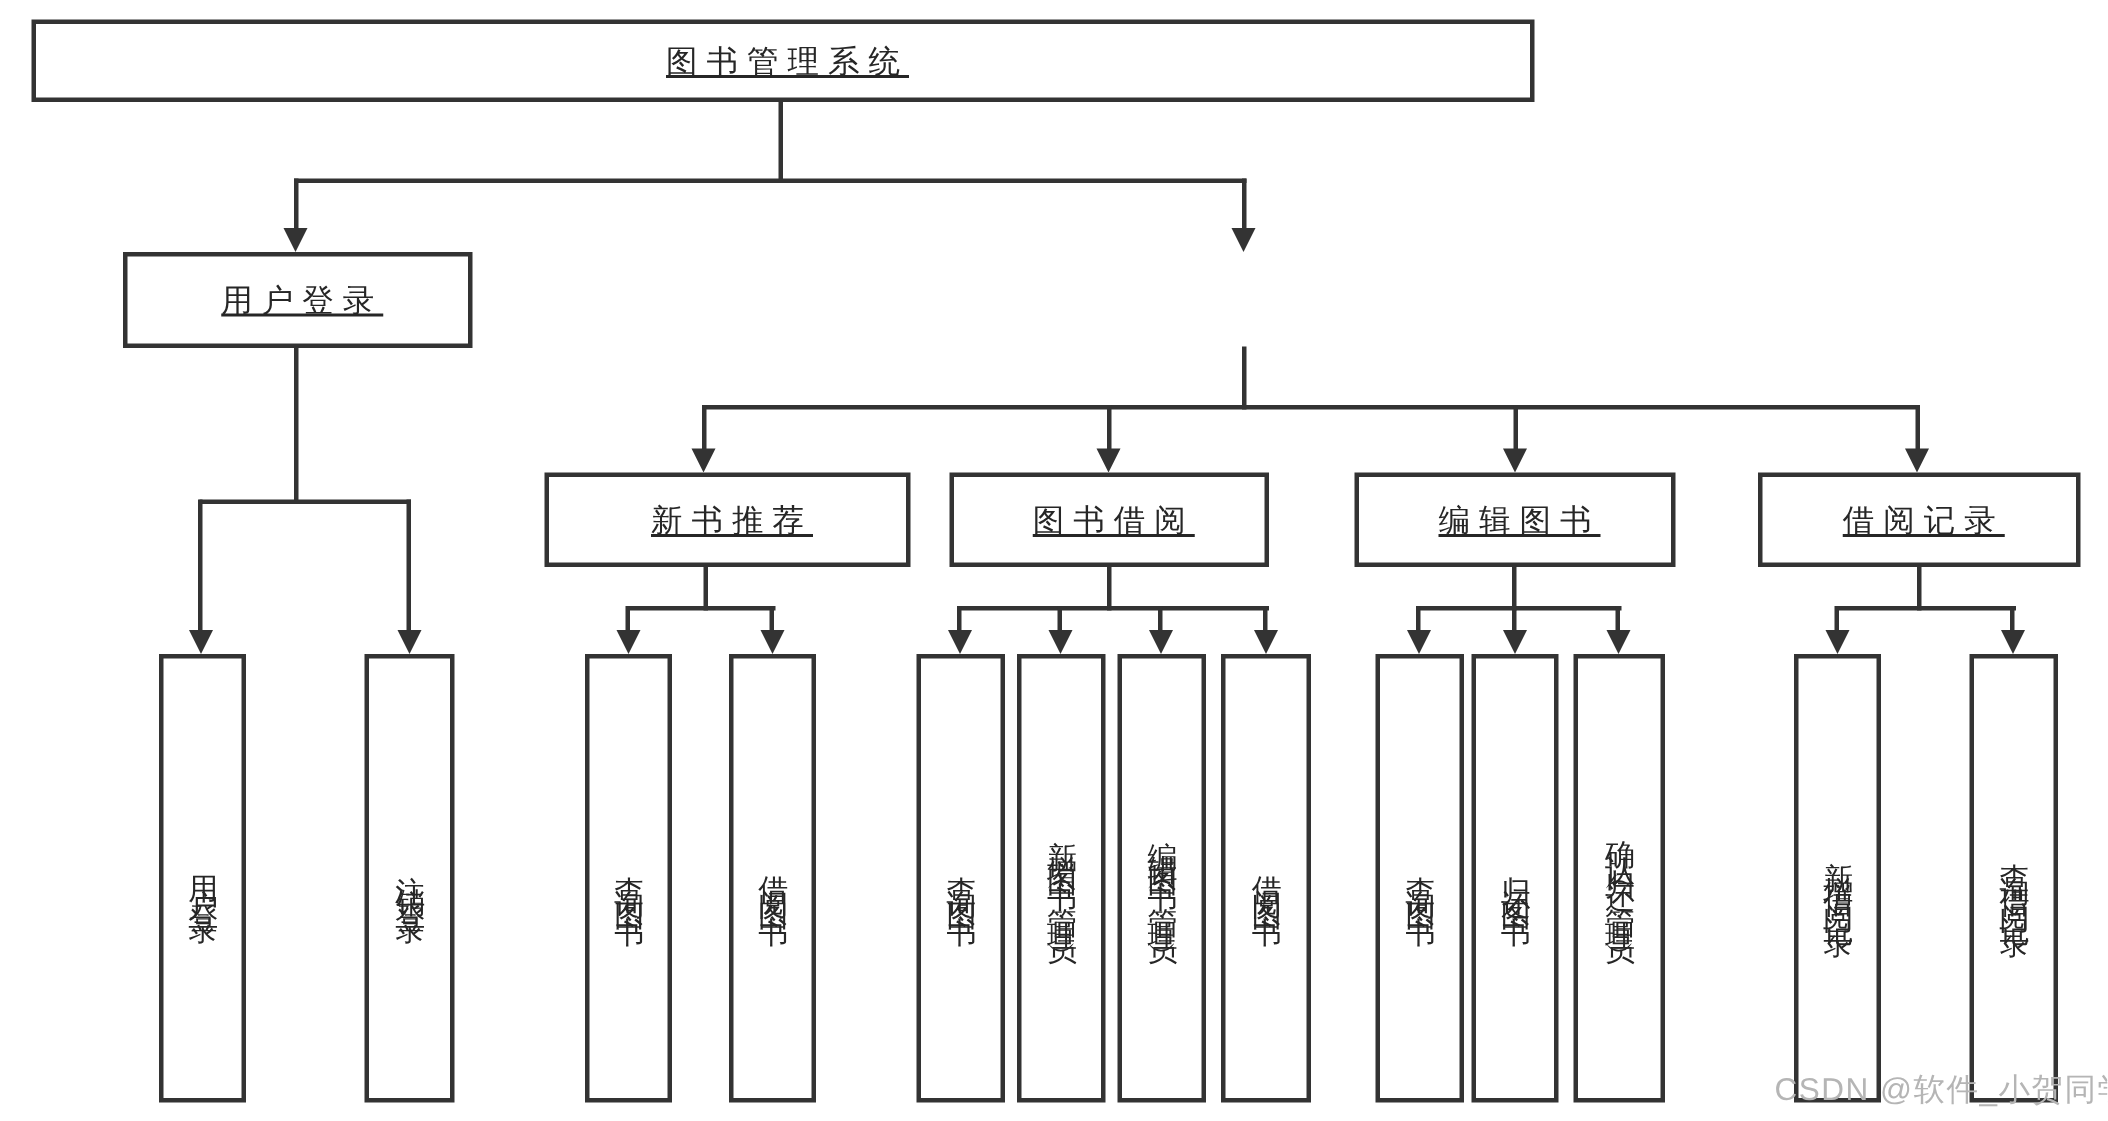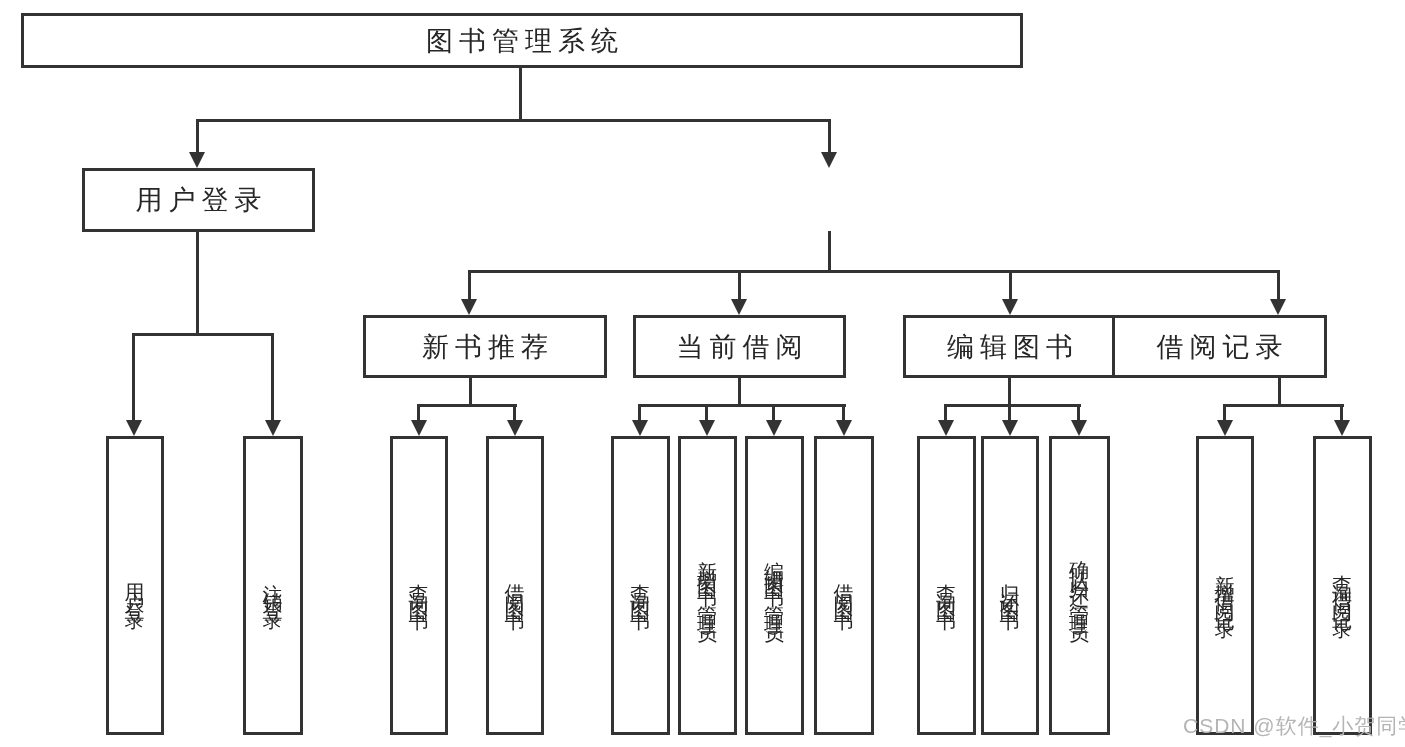--- a/index.html
+++ b/index.html
@@ -11,21 +11,21 @@
   html,body{margin:0;padding:0;background:var(--bg);}
   #canvas{
     position:relative;width:1405px;height:747px;background:var(--bg);
     overflow:hidden;font-family:"Liberation Sans","DejaVu Sans",sans-serif;
   }
   .box{
     position:absolute;box-sizing:border-box;border:3px solid var(--line);
     background:#fff;display:flex;align-items:center;justify-content:center;
     color:var(--text);
   }
-  .hlabel{font-size:27px;letter-spacing:6px;text-indent:6px;white-space:nowrap;}
+  .hlabel{font-size:21px;letter-spacing:6px;text-indent:6px;white-space:nowrap;text-decoration:underline;}
   .vlabel{
     writing-mode:vertical-rl;text-orientation:mixed;
     font-size:20px;letter-spacing:9px;line-height:1;white-space:nowrap;
   }
   .vline{position:absolute;width:3px;background:var(--line);}
   .hline{position:absolute;height:3px;background:var(--line);}
   .arrow{
     position:absolute;width:0;height:0;
     border-left:8px solid transparent;border-right:8px solid transparent;
     border-top:16px solid var(--line);
@@ -70,26 +70,26 @@
   <div class="arrow" style="left:731px;top:299px"></div>
   <div class="vline" style="left:1009px;top:270px;height:31px"></div>
   <div class="arrow" style="left:1002px;top:299px"></div>
   <div class="vline" style="left:1277px;top:270px;height:31px"></div>
   <div class="arrow" style="left:1270px;top:299px"></div>
 
   <div class="box" style="left:363px;top:315px;width:244px;height:63px">
     <span class="hlabel">新书推荐</span>
   </div>
   <div class="box" style="left:633px;top:315px;width:213px;height:63px">
-    <span class="hlabel">当前借阅</span>
+    <span class="hlabel">图书借阅</span>
   </div>
   <div class="box" style="left:903px;top:315px;width:214px;height:63px">
     <span class="hlabel">编辑图书</span>
   </div>
-  <div class="box" style="left:1112px;top:315px;width:215px;height:63px">
+  <div class="box" style="left:1172px;top:315px;width:215px;height:63px">
     <span class="hlabel">借阅记录</span>
   </div>
 
   <div class="vline" style="left:469px;top:377px;height:30px"></div>
   <div class="hline" style="left:418px;top:404px;width:99px"></div>
   <div class="vline" style="left:417px;top:404px;height:18px"></div>
   <div class="arrow" style="left:411px;top:420px"></div>
   <div class="vline" style="left:513px;top:404px;height:18px"></div>
   <div class="arrow" style="left:507px;top:420px"></div>
 

